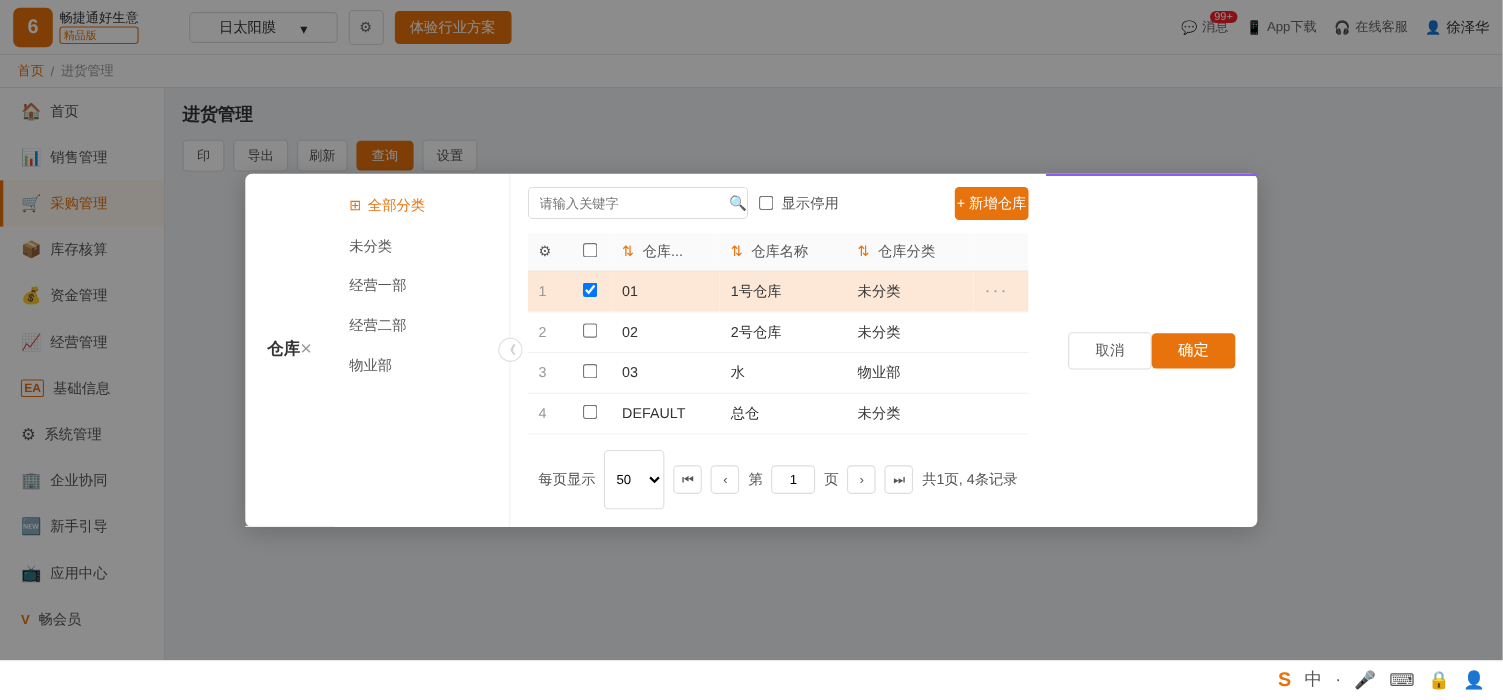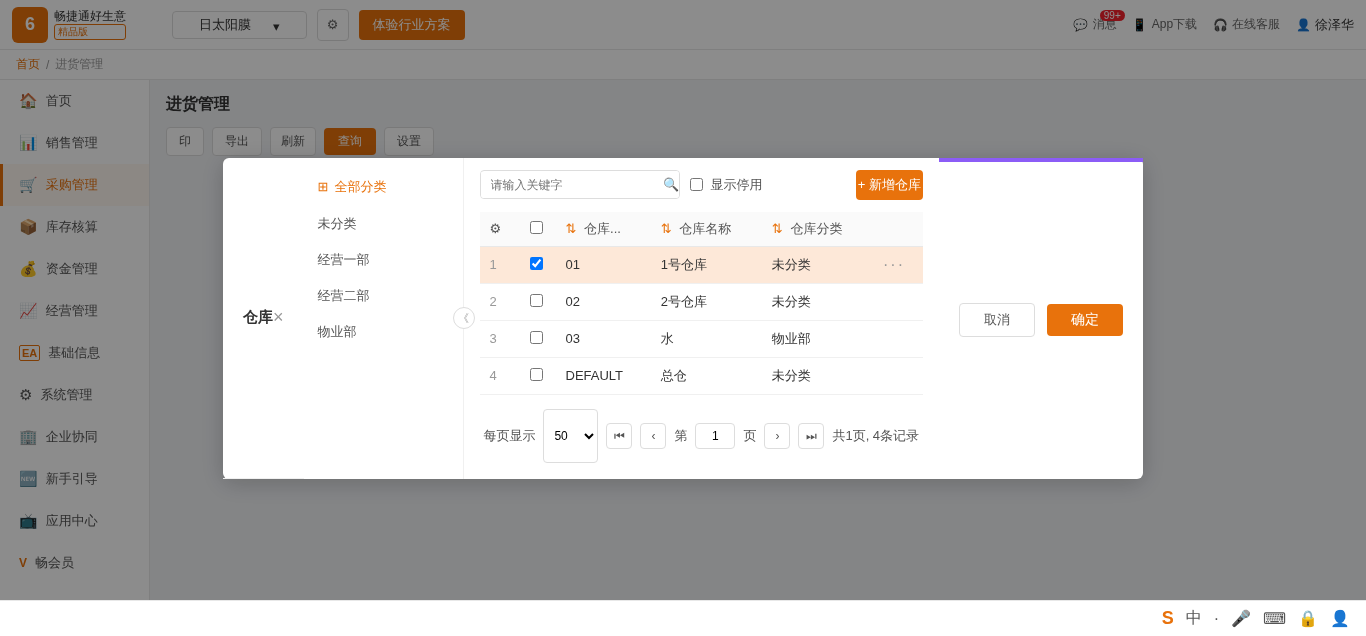--- a/index.html
+++ b/index.html
@@ -226,22 +226,22 @@
     }
     .page-nav-btn:disabled { color: #ccc; cursor: default; }
     .page-input {
       width: 40px; height: 26px; border: 1px solid #ddd; border-radius: 4px;
       text-align: center; font-size: 12px;
     }
 
     
     .modal-footer {
       display: flex; align-items: center; justify-content: flex-end;
-      padding: 28px 20px; gap: 12px;
-      border-top: 4px solid #8b5cf6;
+      padding: 28px 20px; gap: 0;
+      border-top: 2px solid #8b5cf6;
     }
     .cancel-btn {
       border: 1px solid #ddd; background: #fff; color: #555;
       padding: 7px 24px; border-radius: 4px; cursor: pointer; font-size: 13px;
     }
     .confirm-btn {
       background: #e8720c; color: #fff; border: none;
       padding: 7px 24px; border-radius: 4px; cursor: pointer; font-size: 14px;
     }
 

